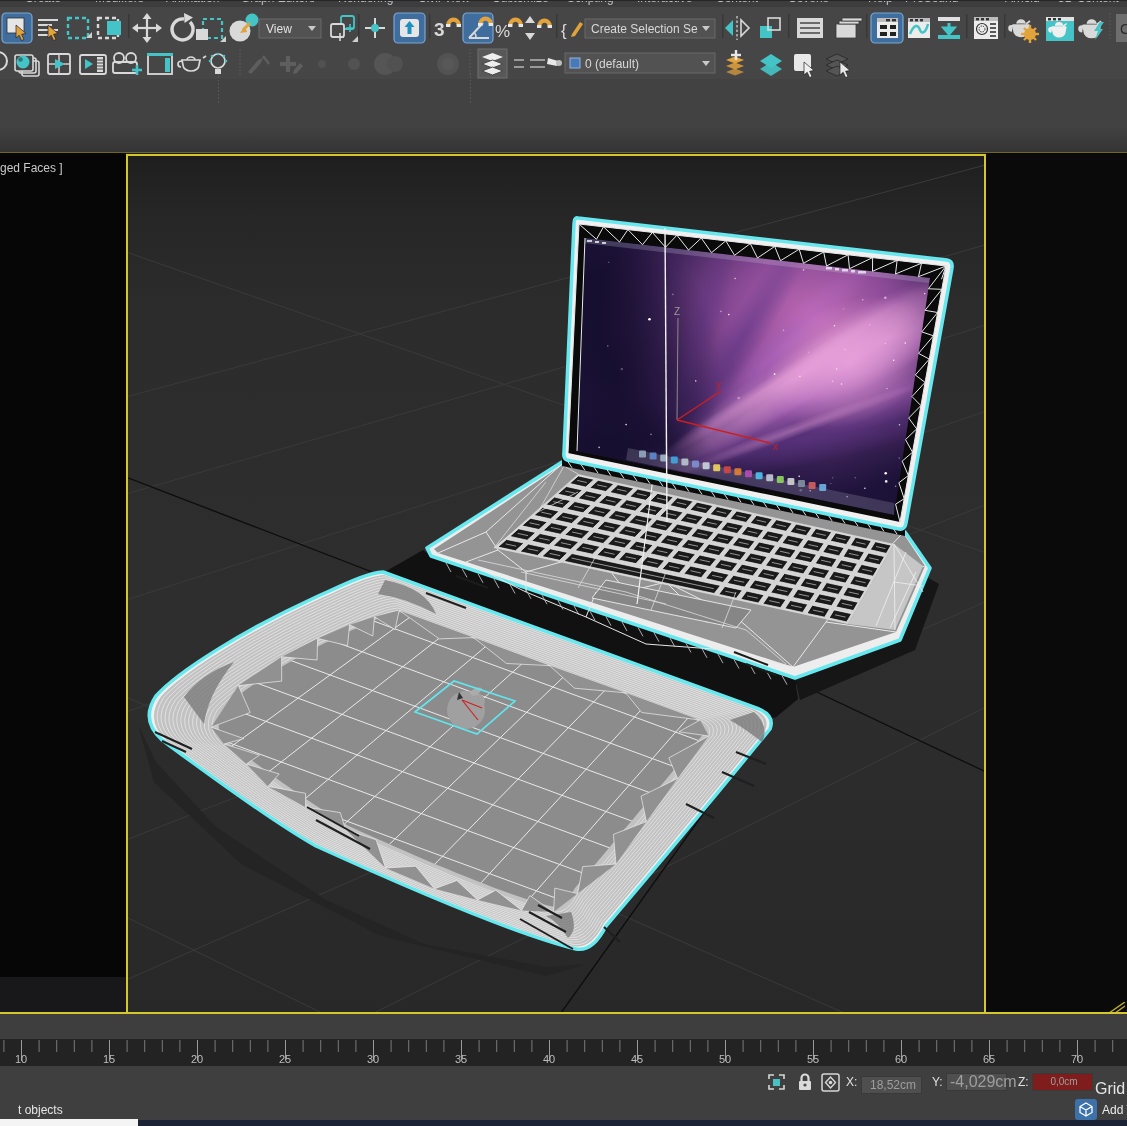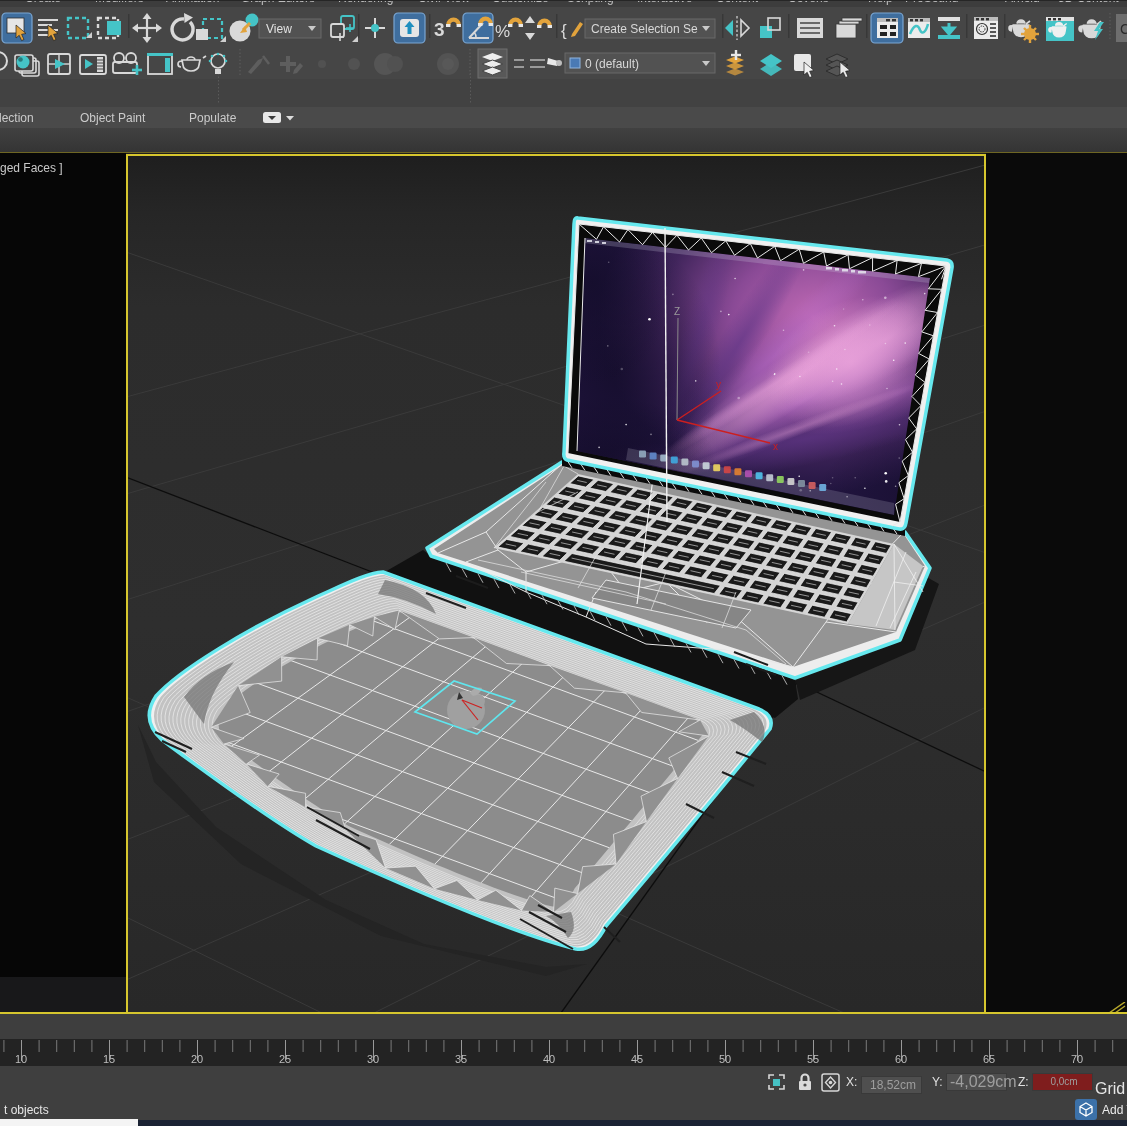--- a/index.html
+++ b/index.html
@@ -286,32 +286,20 @@
       <rect x="794" y="47" width="17" height="17" rx="2" fill="#e8e8e8"></rect>
       <path transform="translate(804,55)" d="M0 0 L10 8.5 L5.6 9.3 L8 14.5 L5.6 15.6 L3.2 10.3 L0 13 Z" fill="#f0f0f0" stroke="#222" stroke-width="0.7"></path>
       <g fill="#555" stroke="#2e2e2e" stroke-width="1">
         <path d="M826 52 l11 -5 l11 5 l-11 5 Z"></path>
         <path d="M826 58 l11 -5 l11 5 l-11 5 Z"></path>
         <path d="M826 64 l11 -5 l11 5 l-11 5 Z"></path>
       </g>
       <path transform="translate(840,55)" d="M0 0 L10 8.5 L5.6 9.3 L8 14.5 L5.6 15.6 L3.2 10.3 L0 13 Z" fill="#e8e8e8" stroke="#222" stroke-width="0.7"></path>
     </svg>
 
-  <div class="abs" style="left:0;top:107px;width:1127px;height:21px;background:#4a4a4a;">
-    <div class="abs" style="left:0;top:4px;color:#cbcbcb;font-size:12px;">
-      <span style="position:absolute;left:-1px;white-space:nowrap">lection</span>
-      <span style="position:absolute;left:80px;white-space:nowrap">Object Paint</span>
-      <span style="position:absolute;left:189px;white-space:nowrap">Populate</span>
-    </div>
-    <svg class="abs" style="left:260px;top:3px" width="40" height="16">
-      <rect x="3" y="2" width="18" height="11" rx="2.5" fill="#e8e8e8"></rect>
-      <path d="M8 6 L16 6 L12 10 Z" fill="#3c3c3c"></path>
-      <path d="M26 6 L34 6 L30 10.5 Z" fill="#dcdcdc"></path>
-    </svg>
-  </div>
 
   <div class="abs" style="left:0;top:128px;width:1127px;height:24px;background:linear-gradient(#414141,#343434);"></div>
 
   <div class="abs" style="left:0;top:152px;width:1117px;height:861px;background:#0a0a0a;">
 
     <div class="abs" style="left:0;top:1px;width:126px;height:860px;background:#060606;">
       <div class="abs" style="left:0;top:8px;color:#c9c9c9;font-size:12px;white-space:nowrap;">ged Faces ]</div>
       <div class="abs" style="left:0;top:824px;width:126px;height:36px;background:#18181a;"></div>
     </div>
 
@@ -1096,21 +1084,21 @@
         <circle cx="8.5" cy="9.5" r="1.8" fill="#d8d8d8"></circle>
       </g>
     </svg>
     <div class="abs" style="left:846px;top:9px;color:#e0e0e0;font-size:12px;">X:</div>
     <div class="abs" style="left:861px;top:10px;width:56px;height:16px;background:#4f4f4f;border:1px solid #393939;color:#9e9e9e;font-size:12px;padding-left:3px;line-height:16px;">18,52cm</div>
     <div class="abs" style="left:932px;top:9px;color:#e0e0e0;font-size:12px;">Y:</div>
     <div class="abs" style="left:946px;top:7px;width:56px;height:16px;background:#4f4f4f;border:1px solid #393939;color:#9e9e9e;font-size:16px;padding-left:3px;line-height:16px;">-4,029cm</div>
     <div class="abs" style="left:1018px;top:9px;color:#e0e0e0;font-size:12px;">Z:</div>
     <div class="abs" style="left:1032px;top:7px;width:56px;height:16px;background:#7f1d1d;border:1px solid #393939;color:#9e9e9e;font-size:10px;padding-left:3px;line-height:16px;">0,0cm</div>
     <div class="abs" style="left:1095px;top:14px;color:#e5e5e5;font-size:16px;white-space:nowrap;">Grid&nbsp;=</div>
-    <div class="abs" style="left:4px;top:37px;color:#e6e6e6;font-size:12px;white-space:nowrap;">t objects</div>
+    <div class="abs" style="left:18px;top:37px;color:#e6e6e6;font-size:12px;white-space:nowrap;">t objects</div>
     <div class="abs" style="left:1075px;top:33px;width:22px;height:21px;background:#3c71a9;border-radius:3px;"></div>
     <svg class="abs" style="left:1077px;top:35px" width="18" height="17">
       <path d="M9 2 L15 5.5 L15 11.5 L9 15 L3 11.5 L3 5.5 Z M3 5.5 L9 9 L15 5.5 M9 9 L9 15" fill="none" stroke="#fff" stroke-width="1.3"></path>
     </svg>
     <div class="abs" style="left:1102px;top:37px;color:#ececec;font-size:12px;white-space:nowrap;">Add Ti</div>
   </div>
 
   <div class="abs" style="left:0;top:1120px;width:1127px;height:6px;background:#1a2233;"></div>
   <div class="abs" style="left:0;top:1119px;width:138px;height:7px;background:#f4f4f4;"></div>
 </div>

